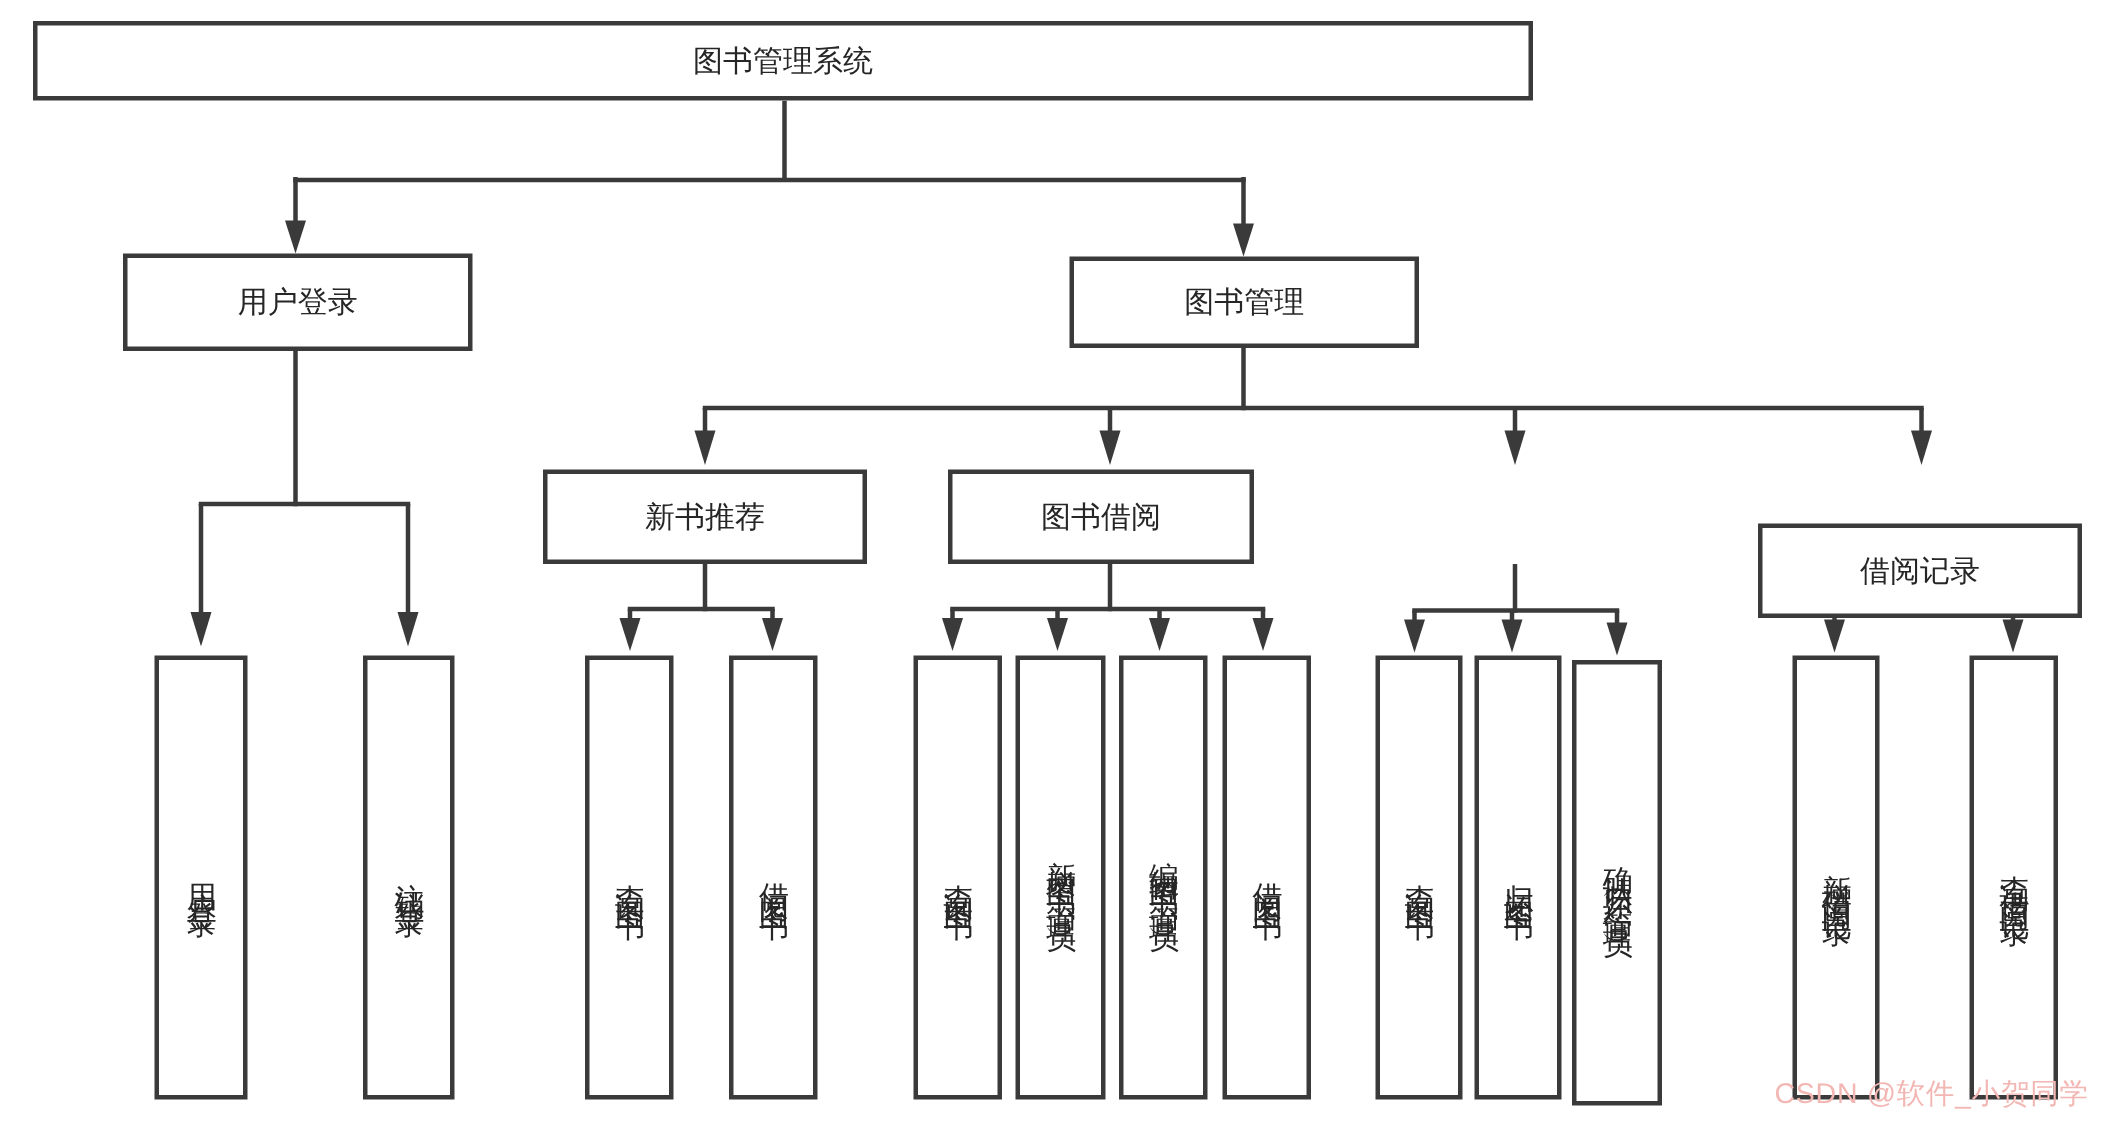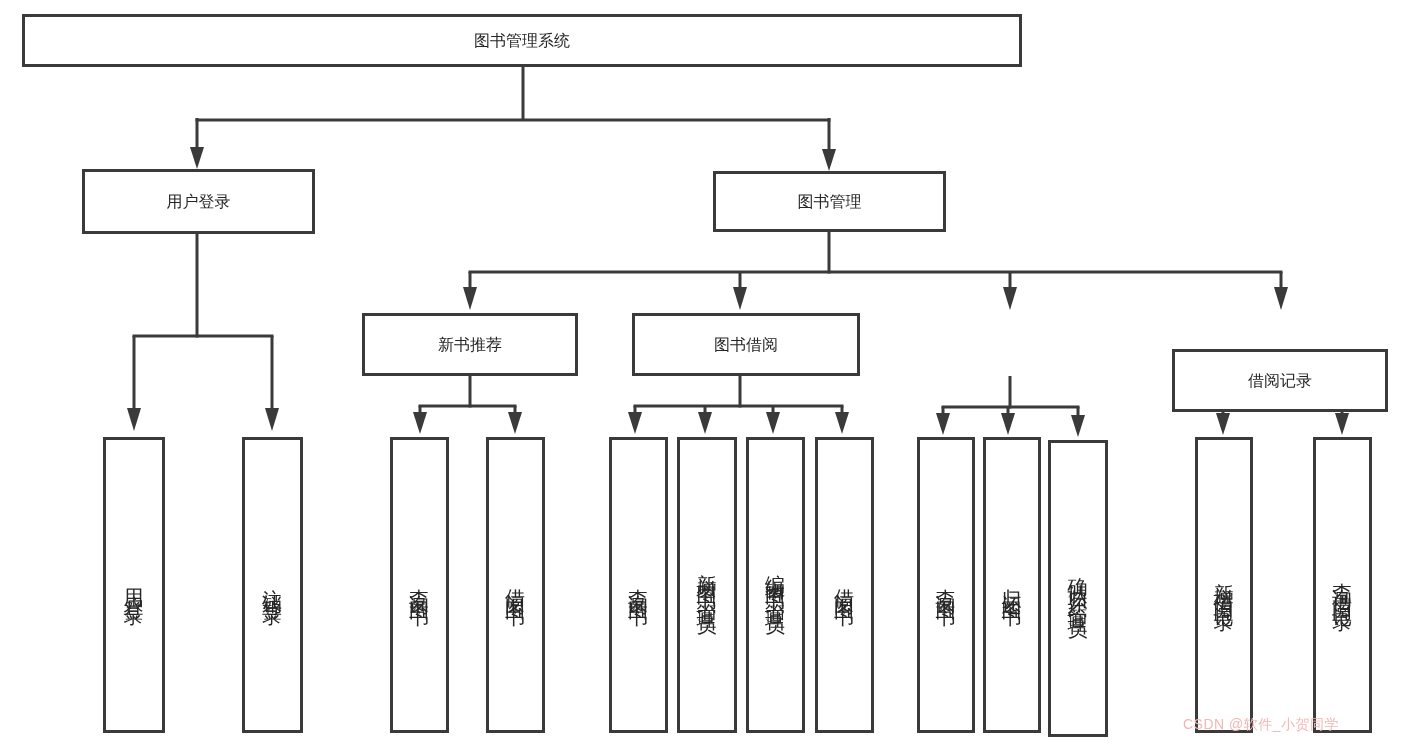--- a/index.html
+++ b/index.html
@@ -6,30 +6,30 @@
   .canvas {
     position:relative; width:1405px; height:747px; background:#ffffff;
     font-family:"Liberation Sans", sans-serif; color:#262626; overflow:hidden;
   }
   svg.connectors { position:absolute; left:0; top:0; width:1405px; height:747px; }
   svg.connectors line { stroke:#3a3a3a; stroke-width:3; }
   svg.connectors polygon { fill:#3a3a3a; stroke:none; }
   .box {
     position:absolute; box-sizing:border-box; background:#ffffff;
     border:3px solid #3a3a3a; display:flex; align-items:center; justify-content:center;
-    font-size:16px; line-height:1.2; white-space:nowrap;
+    font-size:20px; line-height:1.2; white-space:nowrap;
   }
   .leaf { font-size:20px; }
   .vtext {
     writing-mode:vertical-lr; text-orientation:upright;
     letter-spacing:6px; line-height:1; white-space:normal;
   }
   .watermark {
     position:absolute; left:1183px; top:716px;
-    color:#f3b7b3; font-size:14px; letter-spacing:0.5px; white-space:nowrap;
+    color:#f3b7b3; font-size:19px; letter-spacing:0.5px; white-space:nowrap;
   }
 </style>
 </head>
 <body>
 
 <div class="canvas">
 
   <svg class="connectors" viewBox="0 0 1405 747">
 
     <line x1="523" y1="67" x2="523" y2="121"></line>
@@ -99,21 +99,21 @@
   <div class="box" style="left:82px; top:169px; width:233px; height:65px;">
     <span>用户登录</span>
   </div>
   <div class="box" style="left:713px; top:171px; width:233px; height:61px;">
     <span>图书管理</span>
   </div>
 
   <div class="box" style="left:362px; top:313px; width:216px; height:63px;">
     <span>新书推荐</span>
   </div>
-  <div class="box" style="left:632px; top:313px; width:228px; height:63px;">
+  <div class="box" style="left:632px; top:313px; width:204px; height:63px;">
     <span>图书借阅</span>
   </div>
   <div class="box" style="left:1172px; top:313px; width:216px; height:63px;margin-top:36px;">
     <span>借阅记录</span>
   </div>
 
   <div class="box leaf" style="left:103px; top:437px; width:62px; height:296px;">
     <span class="vtext">用户登录</span>
   </div>
   <div class="box leaf" style="left:242px; top:437px; width:61px; height:296px;">

